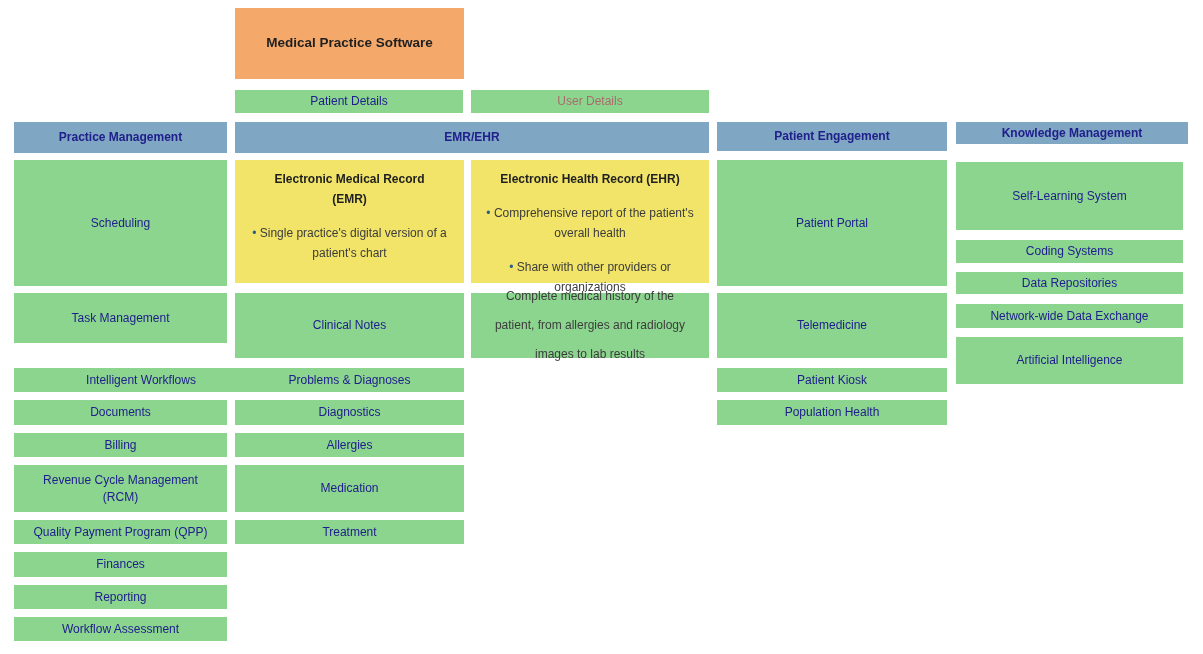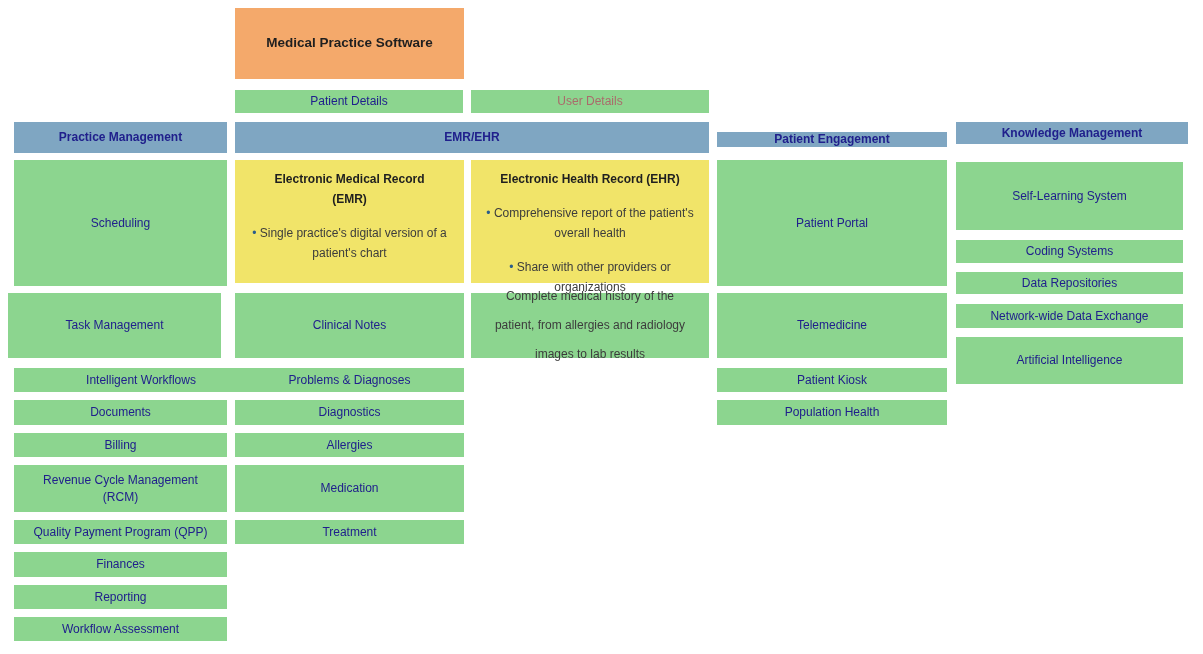--- a/index.html
+++ b/index.html
@@ -32,25 +32,25 @@
 
 <div class="canvas">
 
   <div class="box root" style="left:235px;top:8px;width:229px;height:71px">Medical Practice Software</div>
 
   <div class="box green" style="left:235px;top:90px;width:228px;height:23px">Patient Details</div>
   <div class="box green rose" style="left:471px;top:90px;width:238px;height:23px">User Details</div>
 
   <div class="box header" style="left:235px;top:122px;width:474px;height:31px">EMR/EHR</div>
   <div class="box header" style="left:14px;top:122px;width:213px;height:31px">Practice Management</div>
-  <div class="box header" style="left:717px;top:132px;width:230px;height:15px">Patient Engagement</div>
+  <div class="box header" style="left:717px;top:122px;width:230px;height:29px">Patient Engagement</div>
   <div class="box header" style="left:956px;top:122px;width:232px;height:22px">Knowledge Management</div>
 
   <div class="box green" style="left:14px;top:160px;width:213px;height:126px">Scheduling</div>
-  <div class="box green" style="left:8px;top:293px;width:213px;height:65px">Task Management</div>
+  <div class="box green" style="left:14px;top:293px;width:213px;height:50px">Task Management</div>
   <div class="box green" style="left:14px;top:368px;width:254px;height:24px">Intelligent Workflows</div>
   <div class="box green" style="left:14px;top:400px;width:213px;height:25px">Documents</div>
   <div class="box green" style="left:14px;top:433px;width:213px;height:24px">Billing</div>
   <div class="box green wrap-pad" style="left:14px;top:465px;width:213px;height:47px">Revenue Cycle Management (RCM)</div>
   <div class="box green" style="left:14px;top:520px;width:213px;height:24px">Quality Payment Program (QPP)</div>
   <div class="box green" style="left:14px;top:552px;width:213px;height:25px">Finances</div>
   <div class="box green" style="left:14px;top:617px;width:213px;height:24px">Workflow Assessment</div>
   <div class="box green" style="left:14px;top:585px;width:213px;height:24px">Reporting</div>
 
   <div class="box yellow" style="left:235px;top:160px;width:229px;height:123px">

